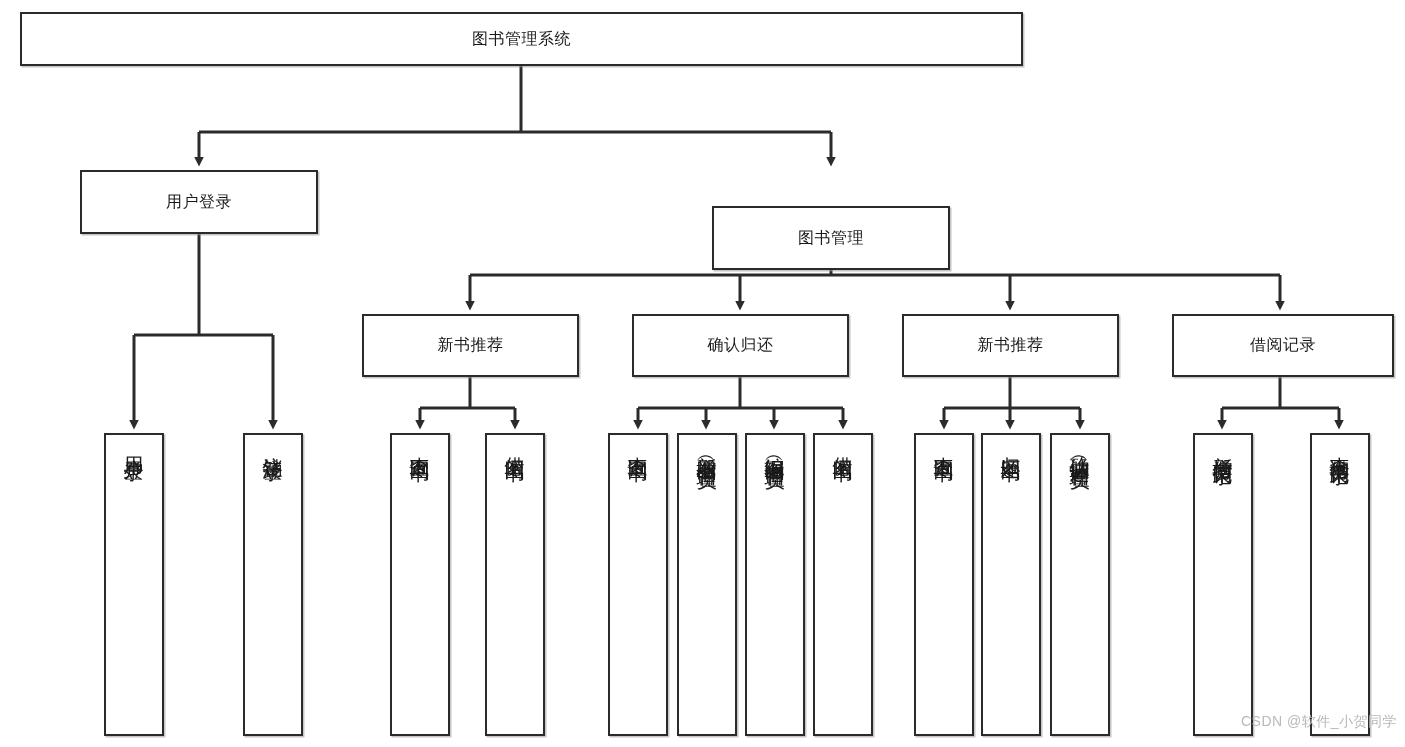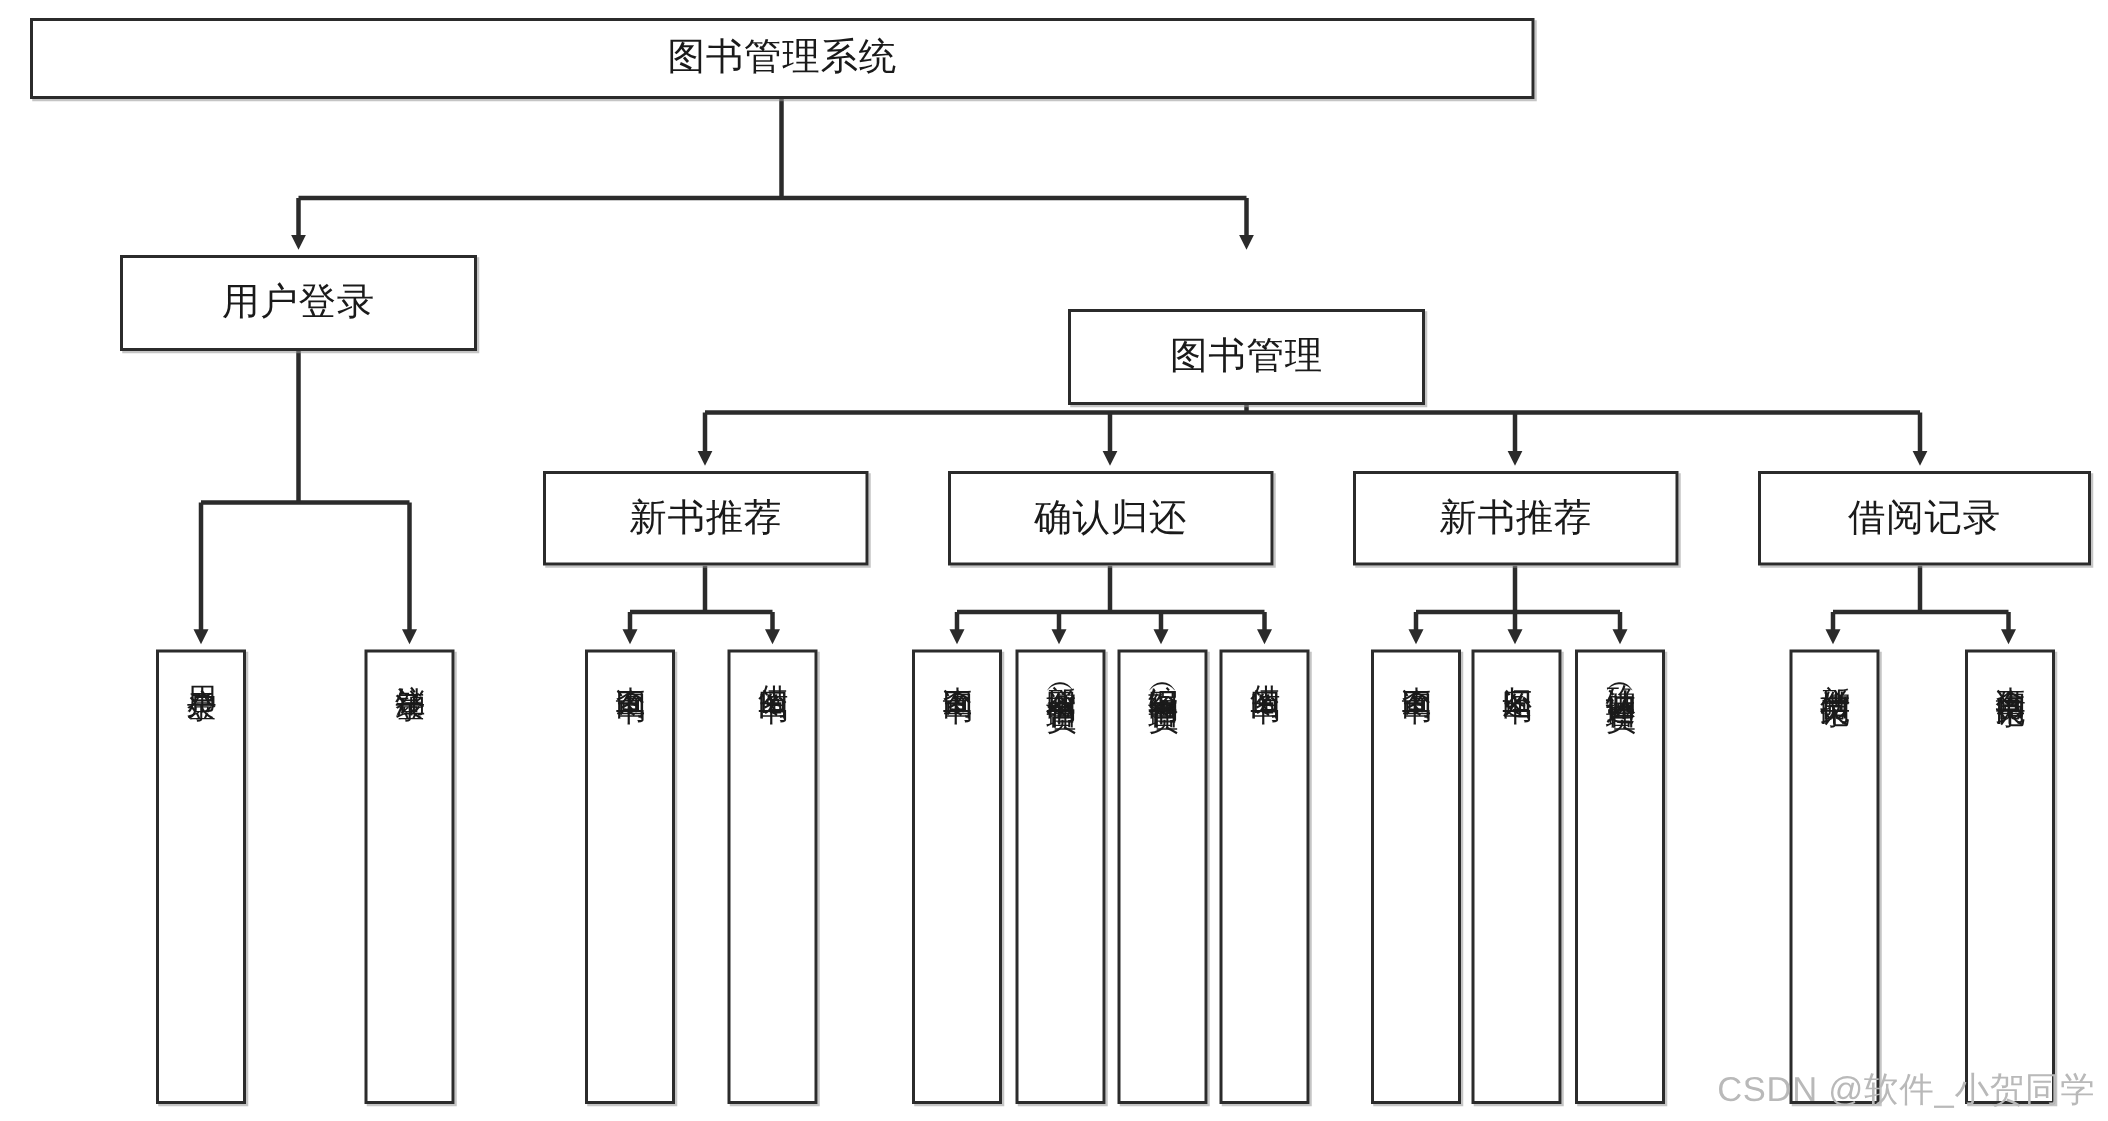--- a/index.html
+++ b/index.html
@@ -35,39 +35,39 @@
     color: #1a1a1a;
     box-shadow: 1.5px 1.5px 0 0 rgba(150,150,150,0.55);
   }
   .node-label {
     display: block;
     text-align: center;
     line-height: 1.18;
     letter-spacing: 0.5px;
   }
   .h-node .node-label {
-    font-size: 25px;
+    font-size: 16px;
   }
   .v-node {
     align-items: flex-start;
     justify-content: center;
     padding-top: 6px;
   }
   .v-node .node-label {
     writing-mode: vertical-rl;
     text-orientation: upright;
     font-size: 20px;
     letter-spacing: 2px;
     line-height: 1.0;
   }
   .watermark {
     position: absolute;
     right: 8px;
-    bottom: 5px;
-    font-size: 23px;
+    bottom: 16px;
+    font-size: 14px;
     color: #b9b9b9;
     white-space: nowrap;
     letter-spacing: 0.5px;
   }
 </style>
 </head>
 <body>
 
 <div id="canvas">
 

